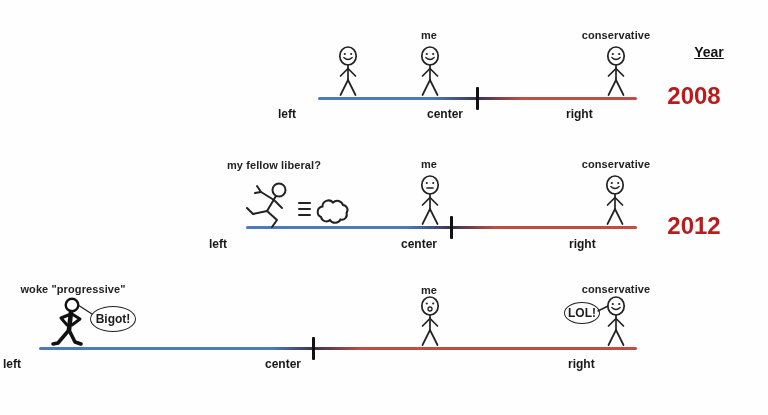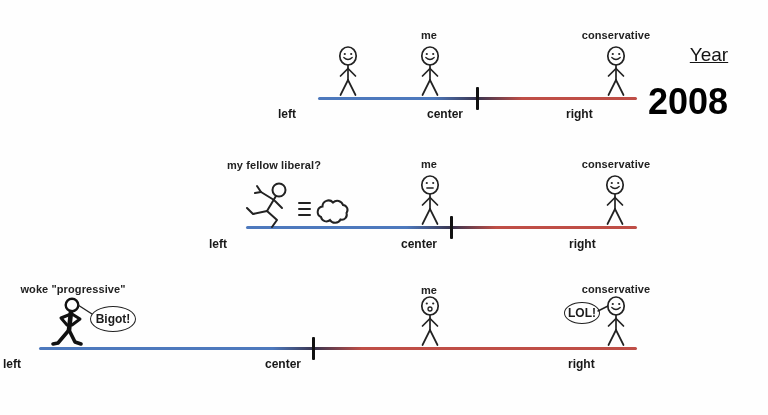--- a/index.html
+++ b/index.html
@@ -8,26 +8,26 @@
     font-family:"Liberation Sans", sans-serif;color:#1c1c1c;
   }
   .lbl{
     position:absolute;font-size:11px;font-weight:600;text-align:center;
     letter-spacing:.1px;color:#222;
   }
   .axis{
     position:absolute;font-size:12px;font-weight:600;text-align:left;color:#181818;
   }
   .year{
-    position:absolute;left:648px;width:92px;text-align:left;
-    font-size:36px;font-weight:600;line-height:1.05;color:#000000;
+    position:absolute;left:648px;width:92px;text-align:center;
+    font-size:24px;font-weight:600;line-height:1.05;color:#b91c1c;
   }
   .year-header{
     position:absolute;left:669px;top:44px;width:80px;text-align:center;
-    font-size:19px;font-weight:400;text-decoration:underline;color:#141414;
+    font-size:14px;font-weight:700;text-decoration:underline;color:#141414;
   }
   .line{position:absolute;height:3px;border-radius:2px;}
   .line-2008{
     left:318px;top:97px;width:319px;
     background:linear-gradient(to right,#4d79bd 0%,#4d79bd 36%,#3a3550 50%,#bf4e46 64%,#bf4e46 100%);
   }
   .line-2012{
     left:246px;top:226px;width:391px;
     background:linear-gradient(to right,#4d79bd 0%,#4d79bd 41%,#3a3550 52.6%,#bf4e46 64%,#bf4e46 100%);
   }
@@ -155,20 +155,21 @@
         <line x1="17" y1="34" x2="24.5" y2="49"></line>
     </g>
     <circle cx="13.8" cy="8" r="1.1" fill="#222"></circle>
       <circle cx="20.2" cy="8" r="1.1" fill="#222"></circle>
     <path d="M12.8 11.5 Q17 15.5 21.2 11.5" fill="none" stroke="#222" stroke-width="1.3" stroke-linecap="round"></path>
   </svg>
 
   <div class="axis" style="left:209px;top:237px;width:100px;">left</div>
   <div class="axis" style="left:401px;top:237px;width:100px;">center</div>
   <div class="axis" style="left:569px;top:237px;width:100px;">right</div>
+  <div class="year" style="top:213px;">2012</div>
 
   <div class="line line-2021"></div>
   <div class="tick" style="left:312px;top:337px;"></div>
 
   <div class="lbl" style="left:3px;top:283px;width:140px;">woke "progressive"</div>
   <div class="lbl" style="left:399px;top:284px;width:60px;">me</div>
   <div class="lbl" style="left:556px;top:283px;width:120px;">conservative</div>
 
   <svg class="fig" style="left:47px;top:297px;" width="46" height="52" viewBox="0 0 46 52">
     <g fill="none" stroke="#111" stroke-linecap="round" stroke-linejoin="round">

